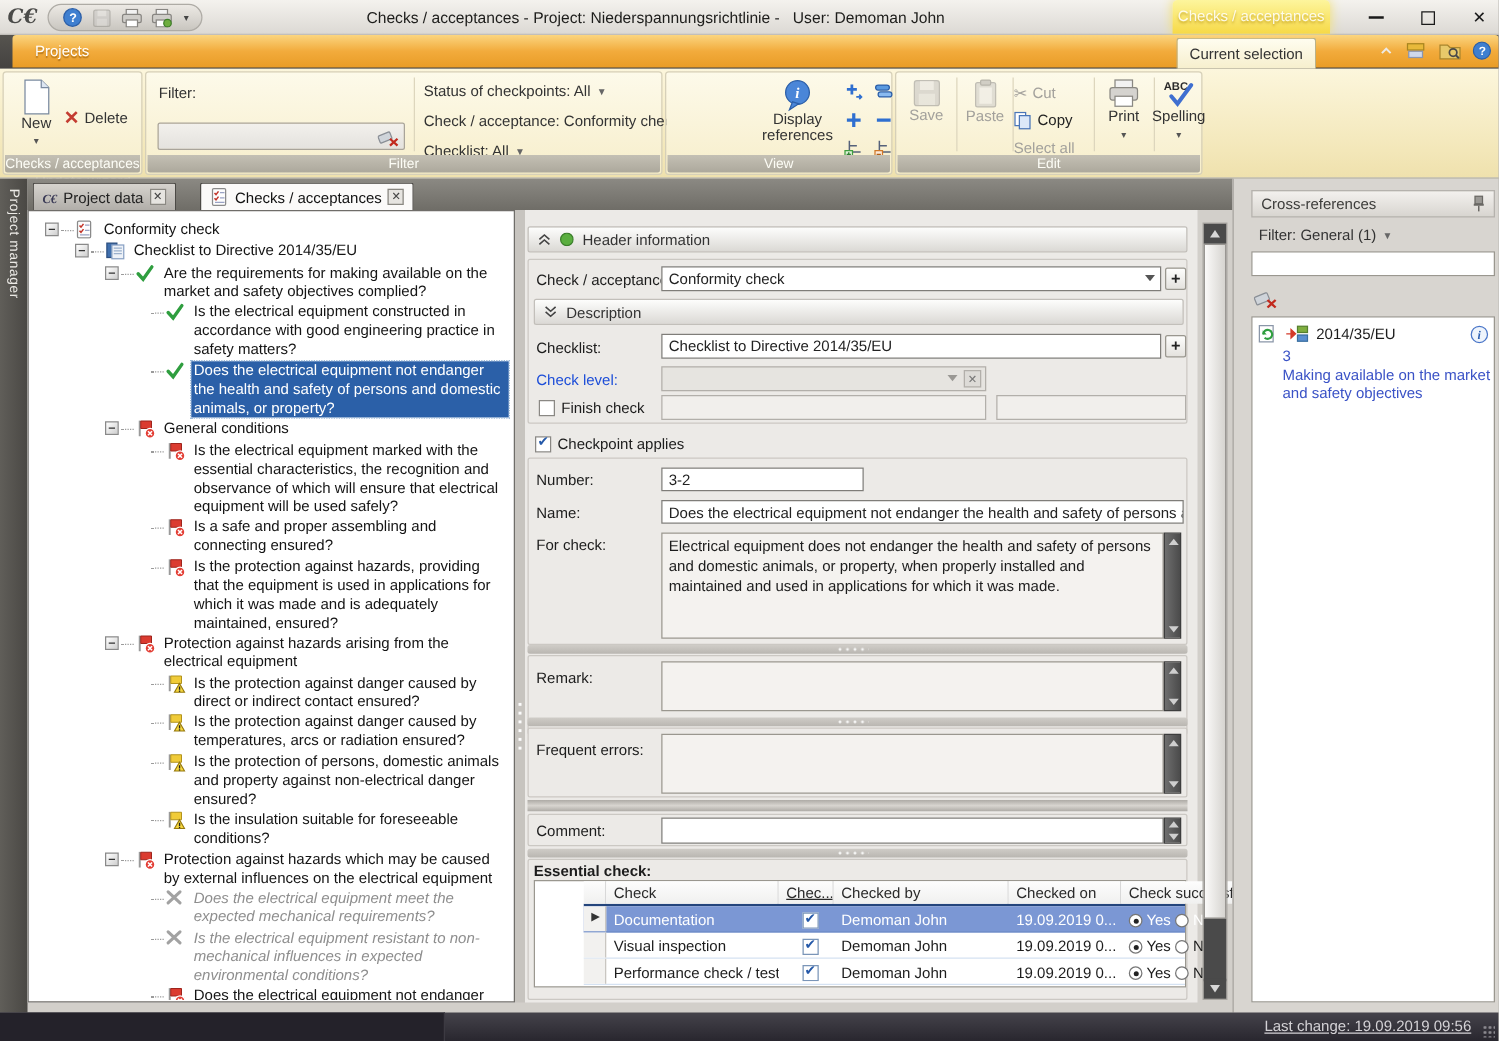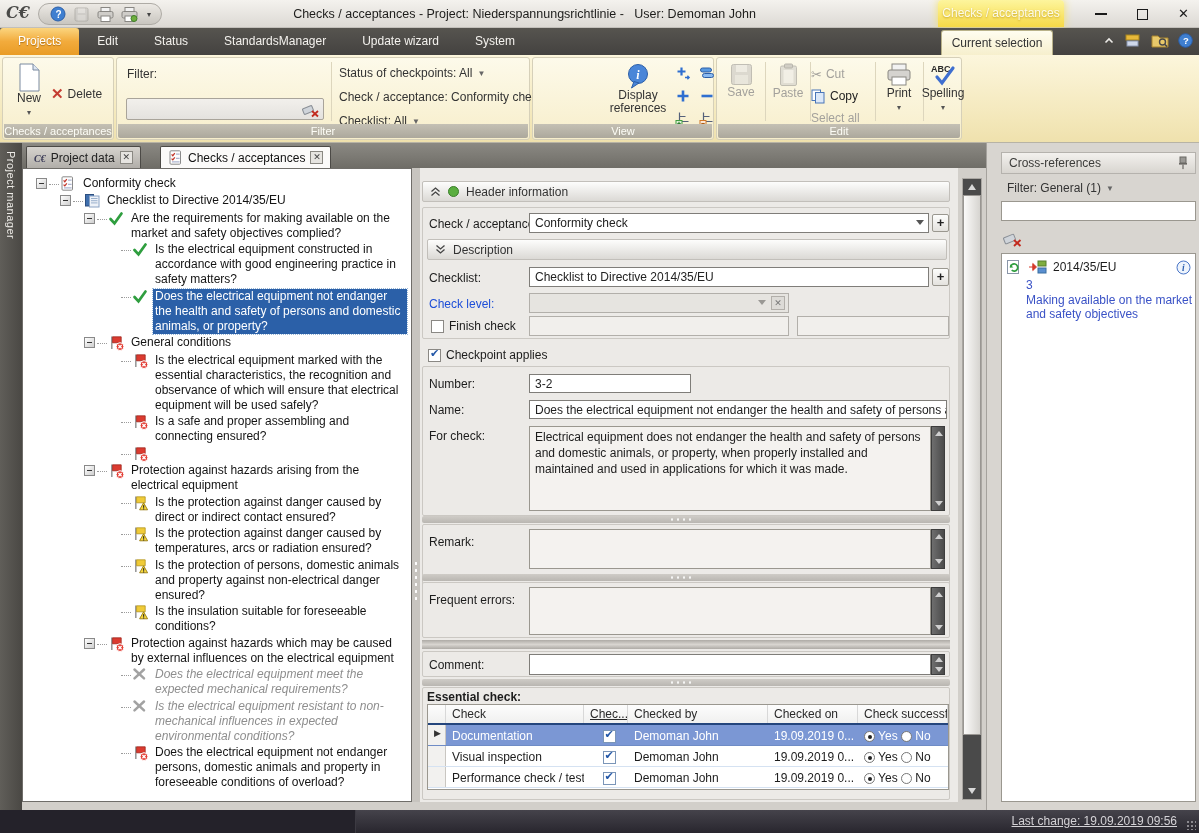--- a/index.html
+++ b/index.html
@@ -22,21 +22,21 @@
               background:linear-gradient(#fdf59d,#f6d947); box-shadow:0 0 9px #f3e06a;
               color:rgba(255,255,250,.9); text-shadow:0 1px 2px rgba(170,130,0,.65);
               font-size:12px; line-height:27px; text-align:center; white-space:nowrap; overflow:hidden; }
   .win-btns { position:absolute; right:10px; top:0; height:28px; display:flex; align-items:center; gap:30px; }
   .wbtn { color:#1a1a1a; font-size:13px; line-height:28px; }
   .wbtn.max { width:11px; height:11px; border:1.5px solid #1a1a1a; }
   .wbtn.min { width:12px; height:2px; background:#1a1a1a; }
 
   
   .tabrow { position:absolute; left:0; top:28px; width:100%; height:27px; background:linear-gradient(#56544f,#444240); }
-  .rtabs { display:flex; height:27px; }
+  .rtabs { display:flex; padding-left:10px; height:27px;flex-direction:column; }
   .rtab { padding:0 18px; line-height:26px; color:#f4f2ee; font-size:12px; }
   .rtab.active { background:linear-gradient(#fbd57f,#f2ab3c 50%,#e99c26); border-radius:3px 3px 0 0;
                  color:#fff; text-shadow:0 1px 1px rgba(120,70,0,.55); }
   .cursel { position:absolute; left:941px; top:2px; width:112px; height:25px;
             background:linear-gradient(#fffdf0,#f6efcd); border:1px solid #b9b28a; border-bottom:none;
             border-radius:3px 3px 0 0; text-align:center; line-height:24px; font-size:12px; color:#333; }
   .trow-icons { position:absolute; right:6px; top:5px; display:flex; gap:9px; align-items:center; }
 
   
   .ribbon { position:absolute; left:0; top:55px; width:100%; height:88px;
@@ -133,21 +133,21 @@
   .darksb .dn { bottom:4px; border-top:5px solid #cfcfcf; }
   .hsplit { position:absolute; left:2px; width:528px; height:7px; background:linear-gradient(#cfccc7,#b9b6b1);
             border-radius:2px; }
   .hsplit::after { content:""; position:absolute; left:247px; top:2px; width:26px; height:3px;
                    background-image:radial-gradient(circle,#f6f6f5 1px,transparent 1.3px); background-size:6px 3px; }
   .thicksep { position:absolute; left:2px; width:528px; height:9px;
               background:linear-gradient(#aeaba6,#d8d5d0 50%,#aeaba6); }
   .whitefield { background:#fff !important; }
 
   
-  .etable { position:absolute; left:4px; top:16px; width:522px; height:86px; background:#fff; border:1px solid #9a978f; }
+  .etable { position:absolute; left:4px; top:16px; width:522px; height:86px; background:#fff; border:1px solid #9a978f;padding-left:39px; }
   .erow { display:flex; }
   .erow.head { height:20px; border-bottom:2px solid #24457c; }
   .ecell { flex:0 0 auto; padding:2px 0 0 6px; font-size:12px; white-space:nowrap; overflow:hidden;
            border-right:1px solid #d8d8d8; }
   .erow.head .ecell { background:linear-gradient(#fdfdfd,#f0f0ef); color:#2a2a2a; }
   .erow.data { height:21px; border-bottom:1px solid #d5e2f2; color:#1c1c1c; align-items:center; }
   .erow.data.sel { background:#7b97d4; color:#fff; border-bottom-color:#6f8cc6; }
   .erow.data .ind { background:#f2f1ef; color:#333; border-right:1px solid #c9c6c1; height:100%; padding-top:3px; }
   .tchk { width:13px; height:13px; border:1px solid #7a95b8; background:#fff; position:relative; margin:0 auto; }
   .tchk::after { content:"✔"; position:absolute; left:1px; top:-3px; font-size:11px; color:#2458a8; }
@@ -586,20 +586,21 @@
           <span class="t-exp hidden"></span>
           <span class="t-lead"></span>
           <span class="t-icon">
             <svg width="17" height="16" viewBox="0 0 17 16">
               <rect x="3" y="1.5" width="1.6" height="12.5" fill="#9a9a9a"></rect>
               <path d="M4.6 1.8h8.6v6H4.6z" fill="#db3b30" stroke="#9e241c" stroke-width="0.8"></path>
               <circle cx="12" cy="11.6" r="3.9" fill="#e33e35" stroke="#fff" stroke-width="1"></circle>
               <path d="M10.4 10l3.2 3.2m0-3.2l-3.2 3.2" stroke="#fff" stroke-width="1.3"></path>
             </svg>
           </span>
+          <span class="t-text">Is the protection against hazards, providing that the equipment is used in applications for which it was made and is adequately maintained, ensured?</span>
         </div>
         <div class="trow">
           <span style="flex: 0 0 58px;"></span>
           <span class="t-exp"></span>
           <span class="t-lead"></span>
           <span class="t-icon">
             <svg width="17" height="16" viewBox="0 0 17 16">
               <rect x="3" y="1.5" width="1.6" height="12.5" fill="#9a9a9a"></rect>
               <path d="M4.6 1.8h8.6v6H4.6z" fill="#db3b30" stroke="#9e241c" stroke-width="0.8"></path>
               <circle cx="12" cy="11.6" r="3.9" fill="#e33e35" stroke="#fff" stroke-width="1"></circle>

